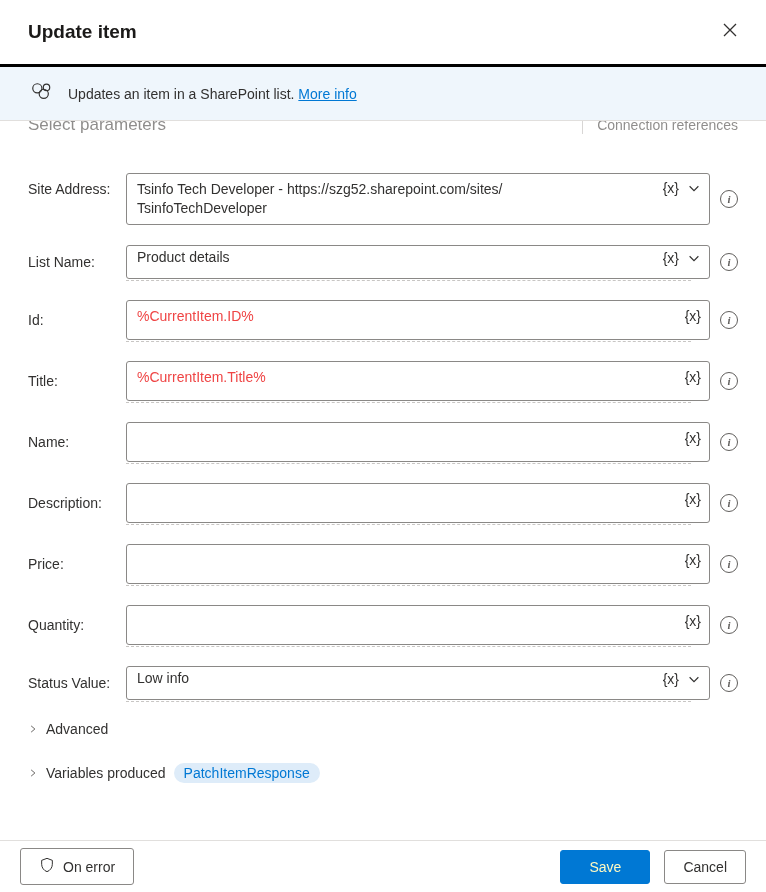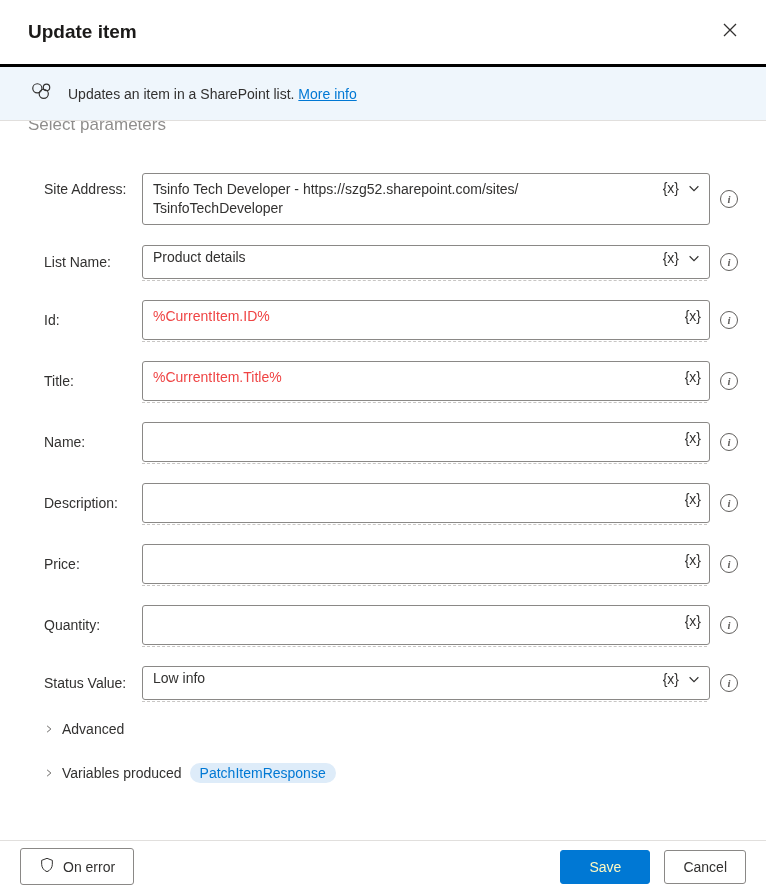--- a/index.html
+++ b/index.html
@@ -12,21 +12,21 @@
 
 .info-banner { background: #eff6fc; padding: 14px 20px 14px 30px; display: flex; align-items: center; gap: 16px; font-size: 14px; color: #323130; border-top: 3px solid #000000; border-bottom: 1px solid #e1dfdd; }
 .info-banner a { color: #0078d4; text-decoration: underline; cursor: pointer; }
 .sp-icon { flex-shrink: 0; }
 
 .content { padding: 0 28px; position: relative; height: 680px; overflow: hidden; }
 .cutoff-row { display: flex; justify-content: space-between; align-items: center; margin-top: -6px; color: #605e5c; font-size: 17px; opacity: 0.7; }
 .cutoff-row .left { }
 .cutoff-row .right { font-size: 14px; }
 
-.form { margin-top: 38px; margin-left: 16px; }
+.form { margin-top: 38px; }
 .form-row { display: flex; align-items: center; margin-bottom: 20px; }
 .form-row.tall { align-items: flex-start; }
 .form-row.tall .label { padding-top: 8px; }
 .label { width: 98px; flex-shrink: 0; font-size: 14px; color: #323130; }
 
 .field-wrap { display: flex; align-items: center; flex: 1; gap: 10px; }
 .field { flex: 1; border: 1px solid #8a8886; border-radius: 3px; background: #fff; display: flex; align-items: center; min-height: 34px; padding: 0 8px 8px 10px; gap: 8px; position: relative; }
 .field.tall { min-height: 50px; align-items: flex-start; padding-top: 6px; padding-bottom: 6px; }
 .field-text { flex: 1; font-size: 14px; color: #323130; line-height: 1.35; }
 .field input { flex: 1; border: none; outline: none; font-size: 14px; color: #ef4444; background: transparent; min-height: 30px; }
@@ -68,20 +68,24 @@
         <circle cx="15" cy="14" r="5" fill="none" stroke="#323130" stroke-width="1.3"></circle>
         <circle cx="18" cy="7" r="3.5" fill="none" stroke="#323130" stroke-width="1.3"></circle>
       </svg>
   </span>
   <span><span>Updates an item in a SharePoint list. </span><a>More info</a></span>
 </div>
 
 <div class="content">
   <div class="cutoff-row">
     <span class="left">Select parameters</span>
+    <span style="display:flex;align-items:center;gap:14px">
+      <span class="sep-v"></span>
+      <span class="right">Connection references</span>
+    </span>
   </div>
 
   <div class="form">
 
     <div class="form-row tall">
       <div class="label">Site Address:</div>
       <div class="field-wrap">
         <div class="field tall">
           <div class="field-text" style="white-space:pre-line">Tsinfo Tech Developer - https://szg52.sharepoint.com/sites/
 TsinfoTechDeveloper</div>

